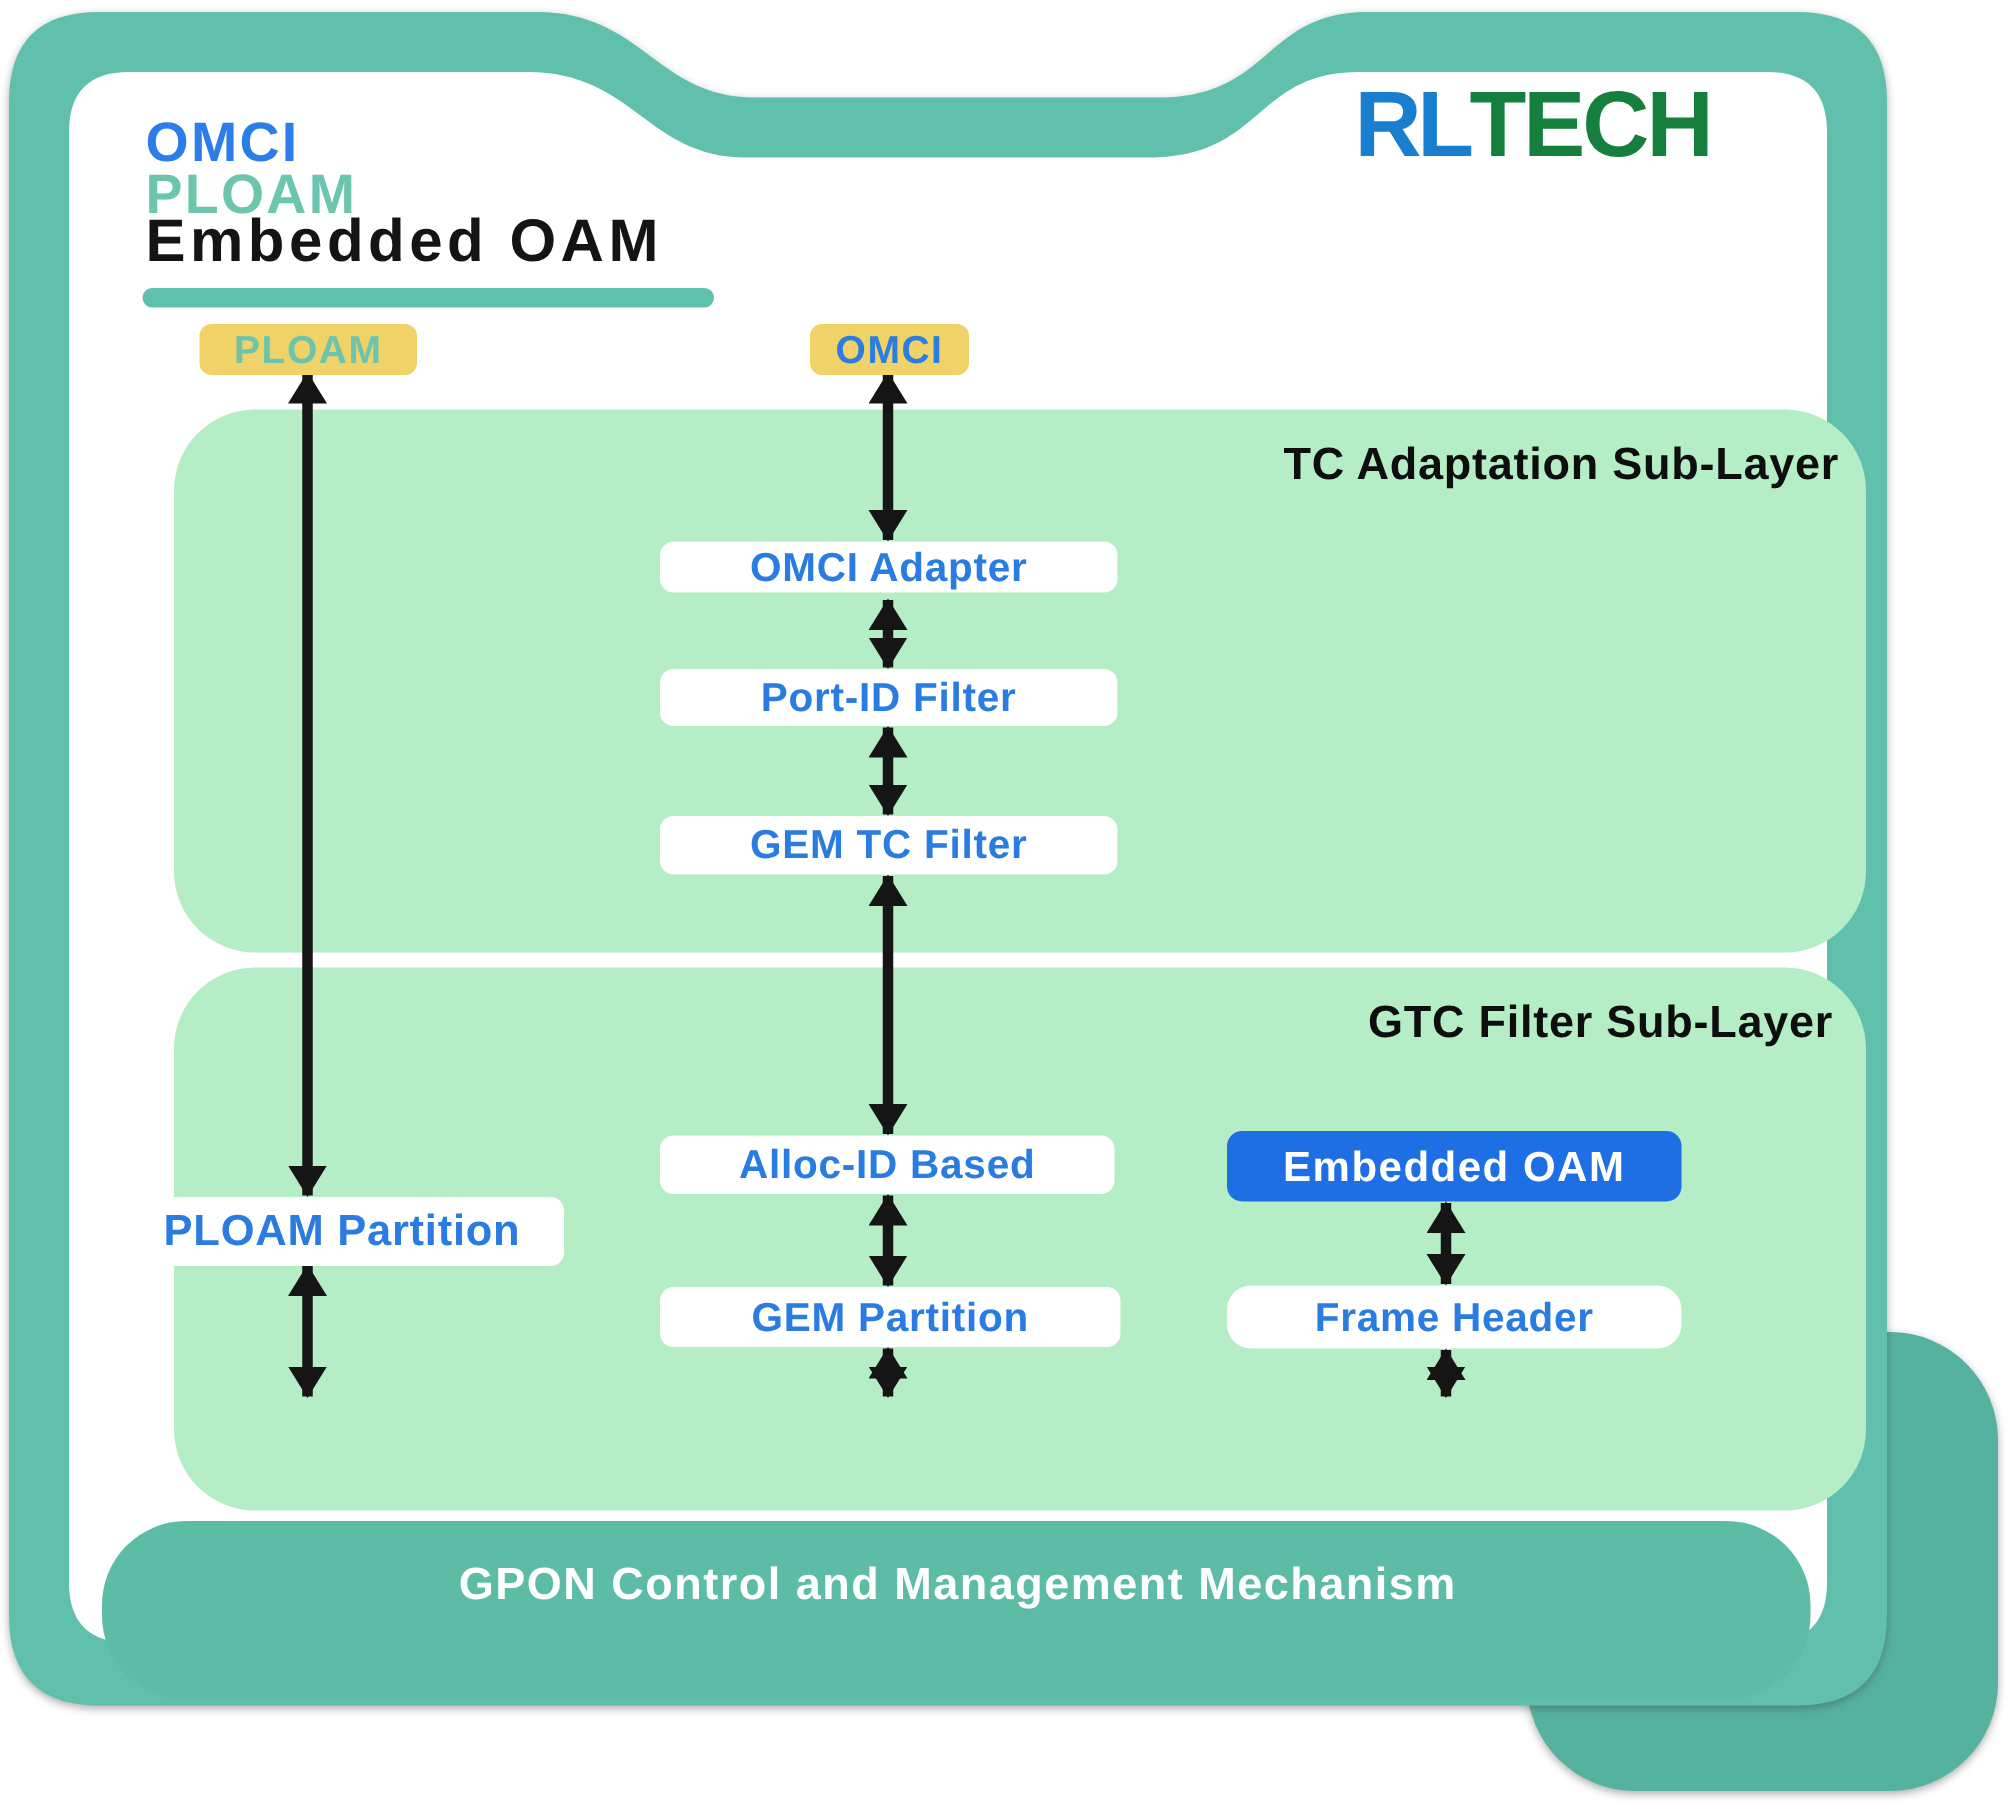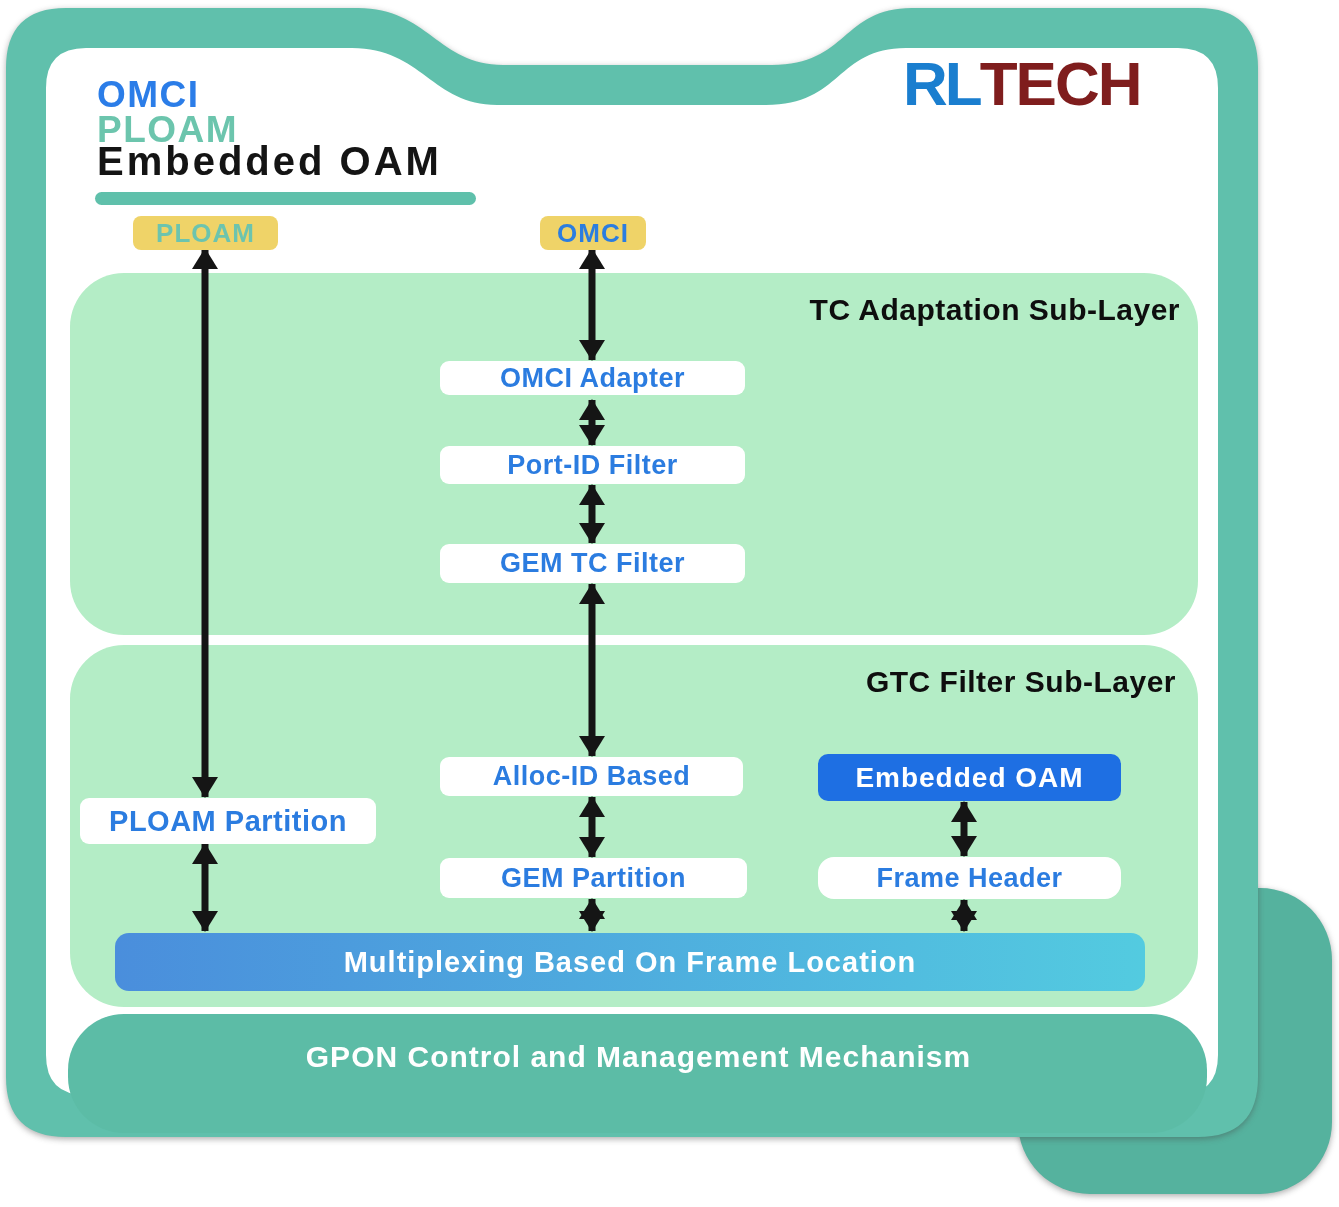--- a/index.html
+++ b/index.html
@@ -3,21 +3,21 @@
 <meta charset="utf-8">
 <style>
   html,body{margin:0;padding:0;background:#ffffff;}
   #canvas{
     position:relative;width:1339px;height:1207px;overflow:hidden;
     background:#ffffff;font-family:"Liberation Sans",sans-serif;
   }
   svg.layer{position:absolute;left:0;top:0;pointer-events:none;}
   .shadowed{filter:drop-shadow(0 2px 3px rgba(70,70,70,.45));}
   .panel{
-    position:absolute;background:#B4EDC6;border-radius:54px;
+    position:absolute;background:#B4EDC6;border-radius:54px;margin-left:46px;
   }
   .panel-title{
     position:absolute;font-size:30px;font-weight:bold;color:#0e0e0e;
     letter-spacing:.5px;white-space:nowrap;
   }
   .white-box{
     position:absolute;background:#ffffff;border-radius:9px;
     display:flex;align-items:center;justify-content:center;
     color:#2B7CE0;font-weight:bold;font-size:27px;letter-spacing:.5px;
     white-space:nowrap;
@@ -52,21 +52,21 @@
   .legend-eoam{top:139px;font-size:40px;color:#141414;font-weight:700;letter-spacing:3px;}
   .legend-underline{
     position:absolute;left:95px;top:192px;width:381px;height:13px;
     border-radius:7px;background:#5FC0AB;
   }
   .logo{
     position:absolute;left:903px;top:48px;font-weight:800;font-size:62px;
     white-space:nowrap;
   }
   .logo .rl{color:#1A7ECF;letter-spacing:-3px;}
-  .logo .tech{color:#7f1d1d;letter-spacing:-2px;text-align:right;}
+  .logo .tech{color:#15803d;letter-spacing:-2px;text-align:right;}
 </style>
 </head>
 <body>
 
 <div id="canvas">
 
   <svg class="layer" width="1339" height="1207">
 
     <rect x="1018" y="888" width="314" height="306" rx="72" fill="#55B29E" class="shadowed"></rect>
 
@@ -114,21 +114,20 @@
   <div class="white-box" style="left:440px;top:361px;width:305px;height:34px;">OMCI Adapter</div>
   <div class="white-box" style="left:440px;top:446px;width:305px;height:38px;">Port-ID Filter</div>
   <div class="white-box" style="left:440px;top:544px;width:305px;height:39px;">GEM TC Filter</div>
 
   <div class="white-box" style="left:80px;top:798px;width:296px;height:46px;font-size:29px;">PLOAM Partition</div>
   <div class="white-box" style="left:440px;top:757px;width:303px;height:39px;">Alloc-ID Based</div>
   <div class="white-box" style="left:440px;top:858px;width:307px;height:40px;">GEM Partition</div>
   <div class="blue-box" style="left:818px;top:754px;width:303px;height:47px;">Embedded OAM</div>
   <div class="white-box" style="left:818px;top:857px;width:303px;height:42px;border-radius:16px;">Frame Header</div>
 
-  <div class="mux-bar">Multiplexing Based On Frame Location</div>
 
   <div class="footer-label">GPON Control and Management Mechanism</div>
 
   <div class="badge" style="left:133px;top:216px;width:145px;height:34px;color:#6CC4AE;">PLOAM</div>
   <div class="badge" style="left:540px;top:216px;width:106px;height:34px;color:#2B7DE0;">OMCI</div>
 
   <div class="legend-line legend-omci">OMCI</div>
   <div class="legend-line legend-ploam">PLOAM</div>
   <div class="legend-line legend-eoam">Embedded OAM</div>
   <div class="legend-underline"></div>

